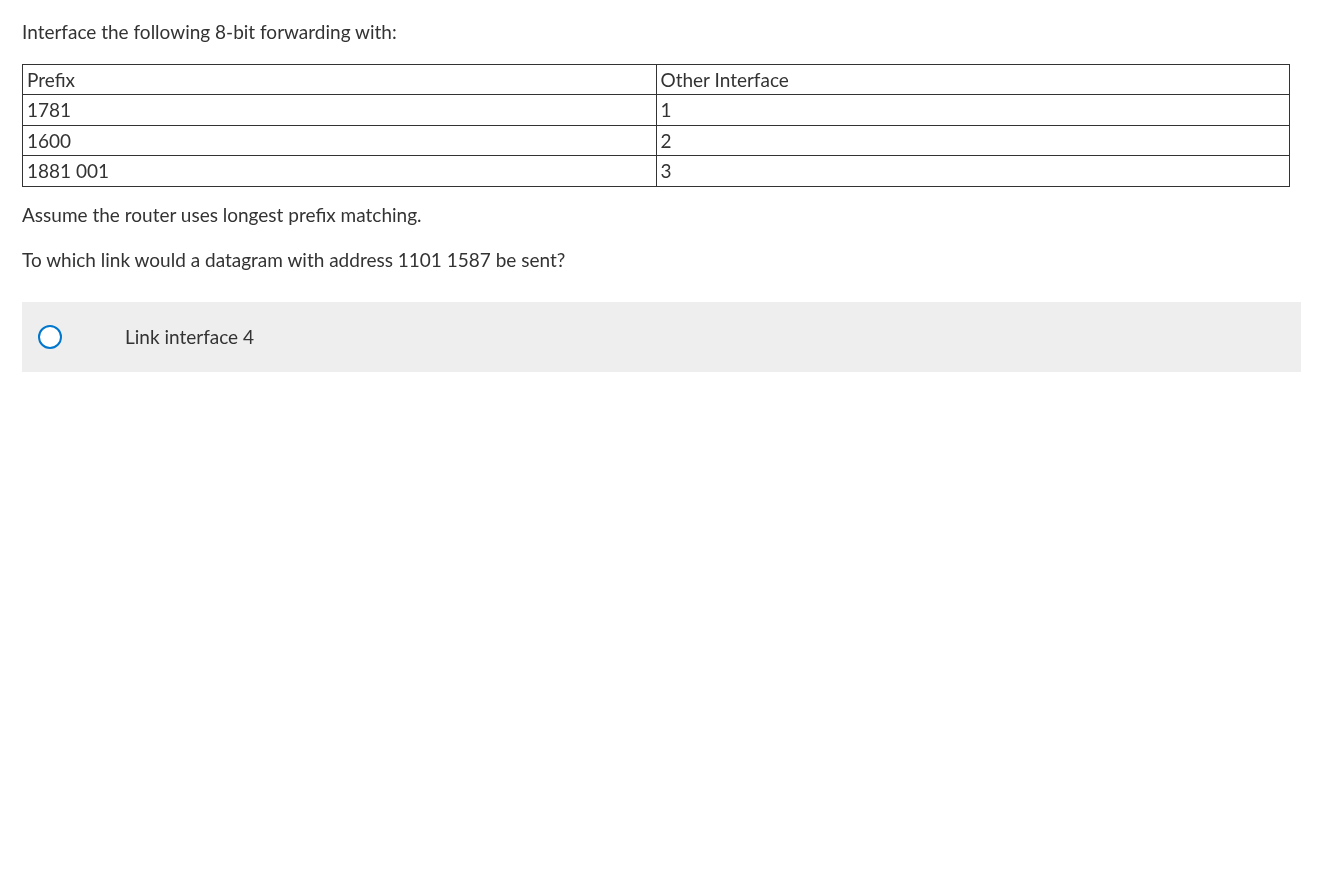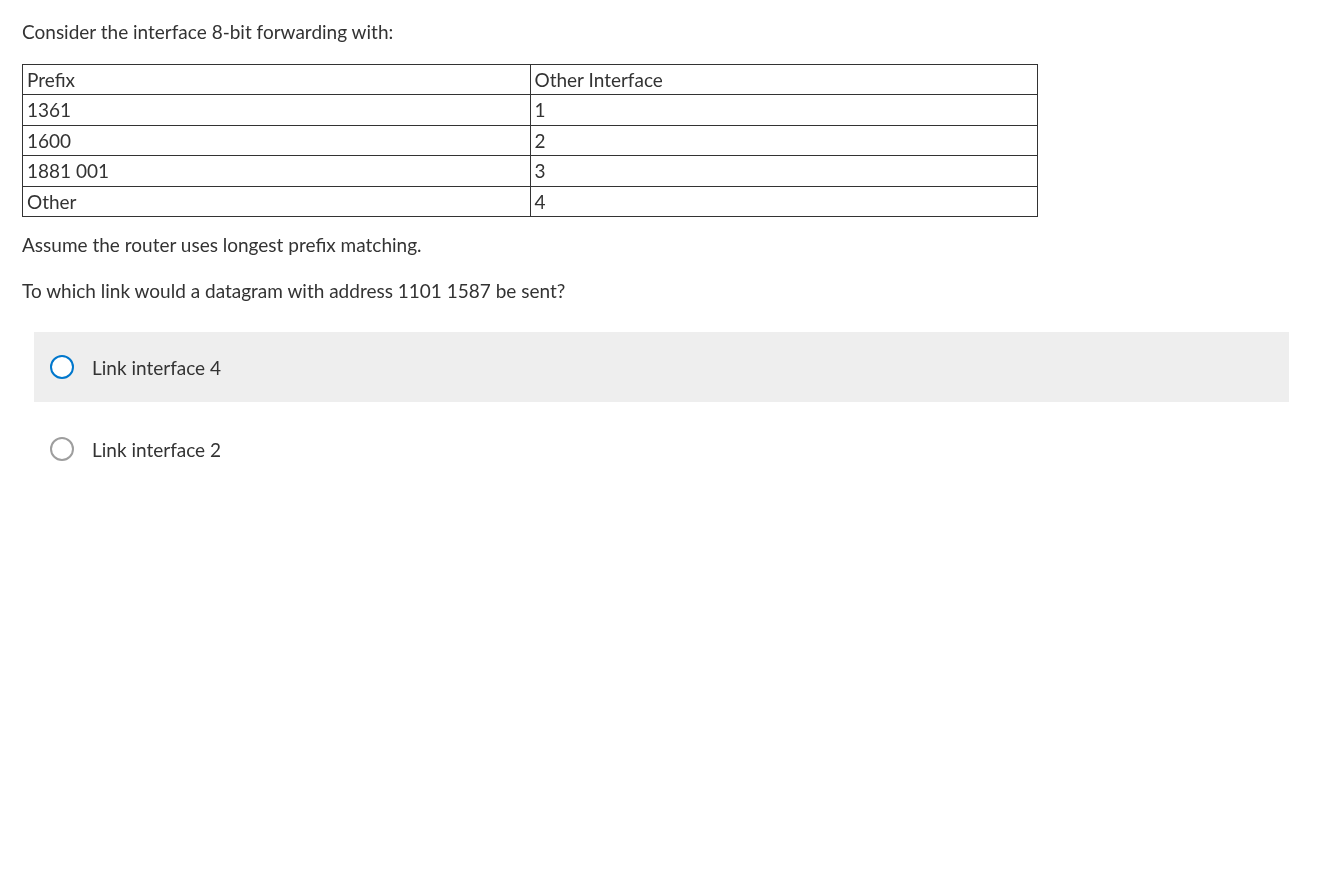--- a/index.html
+++ b/index.html
@@ -9,39 +9,40 @@
     font-family: "Lato", "Helvetica Neue", Arial, sans-serif;
     font-size: 19px;
     color: #333;
     background: #fff;
     line-height: 1.45;
     width: 1323px;
   }
   .question-stem p { margin: 0 0 18px 0; }
   table.forwarding {
     border-collapse: collapse;
-    width: 1016px;
+    width: 1268px;
     margin: 0 0 14px 0;
   }
   table.forwarding td {
     border: 1px solid #333;
     padding: 1px 4px 1px 4px;
     font-size: 19px;
     color: #333;
     width: 50%;
     vertical-align: top;
   }
   .answers { margin-top: 28px; }
   .answer {
     display: flex;
     align-items: center;
     padding: 18px 16px;
-    margin: 12px;
+    margin: 0;
     cursor: pointer;
     min-height: 70px;
+    gap: 45px;
   }
   .answer.selected {
     background: #eeeeee;
   }
   .radio {
     width: 24px;
     height: 24px;
     border: 2px solid #9e9e9e;
     border-radius: 50%;
     margin-right: 18px;
@@ -55,54 +56,46 @@
     font-size: 19px;
     color: #333;
   }
   strong { font-weight: 400; }
 </style>
 </head>
 <body>
 
 <div class="question-stem">
   <p>
-    <span>Consider the interface </span><strong>8-bit forwarding</strong><span> with:</span>
+    <span>Interface the following </span><strong>8-bit forwarding</strong><span> with:</span>
   </p>
 
   <table class="forwarding">
     <tbody>
         <tr>
       <td>Prefix</td>
       <td>Other Interface</td>
     </tr>
     <tr>
-      <td>1361</td>
+      <td>1781</td>
       <td>1</td>
     </tr>
     <tr>
       <td>1600</td>
       <td>2</td>
     </tr>
     <tr>
       <td>1881 001</td>
       <td>3</td>
-    </tr>
-    <tr>
-      <td>Other</td>
-      <td>4</td>
     </tr>
   </tbody>
     </table>
 
   <p>Assume the router uses longest prefix matching.</p>
   <p>To which link would a datagram with address 1101 1587 be sent?</p>
 </div>
 
 <div class="answers">
   <div class="answer selected">
     <span class="radio"></span>
     <span class="answer-label">Link interface 4</span>
   </div>
-  <div class="answer">
-    <span class="radio"></span>
-    <span class="answer-label">Link interface 2</span>
-  </div>
 </div>
 
 </body></html>

